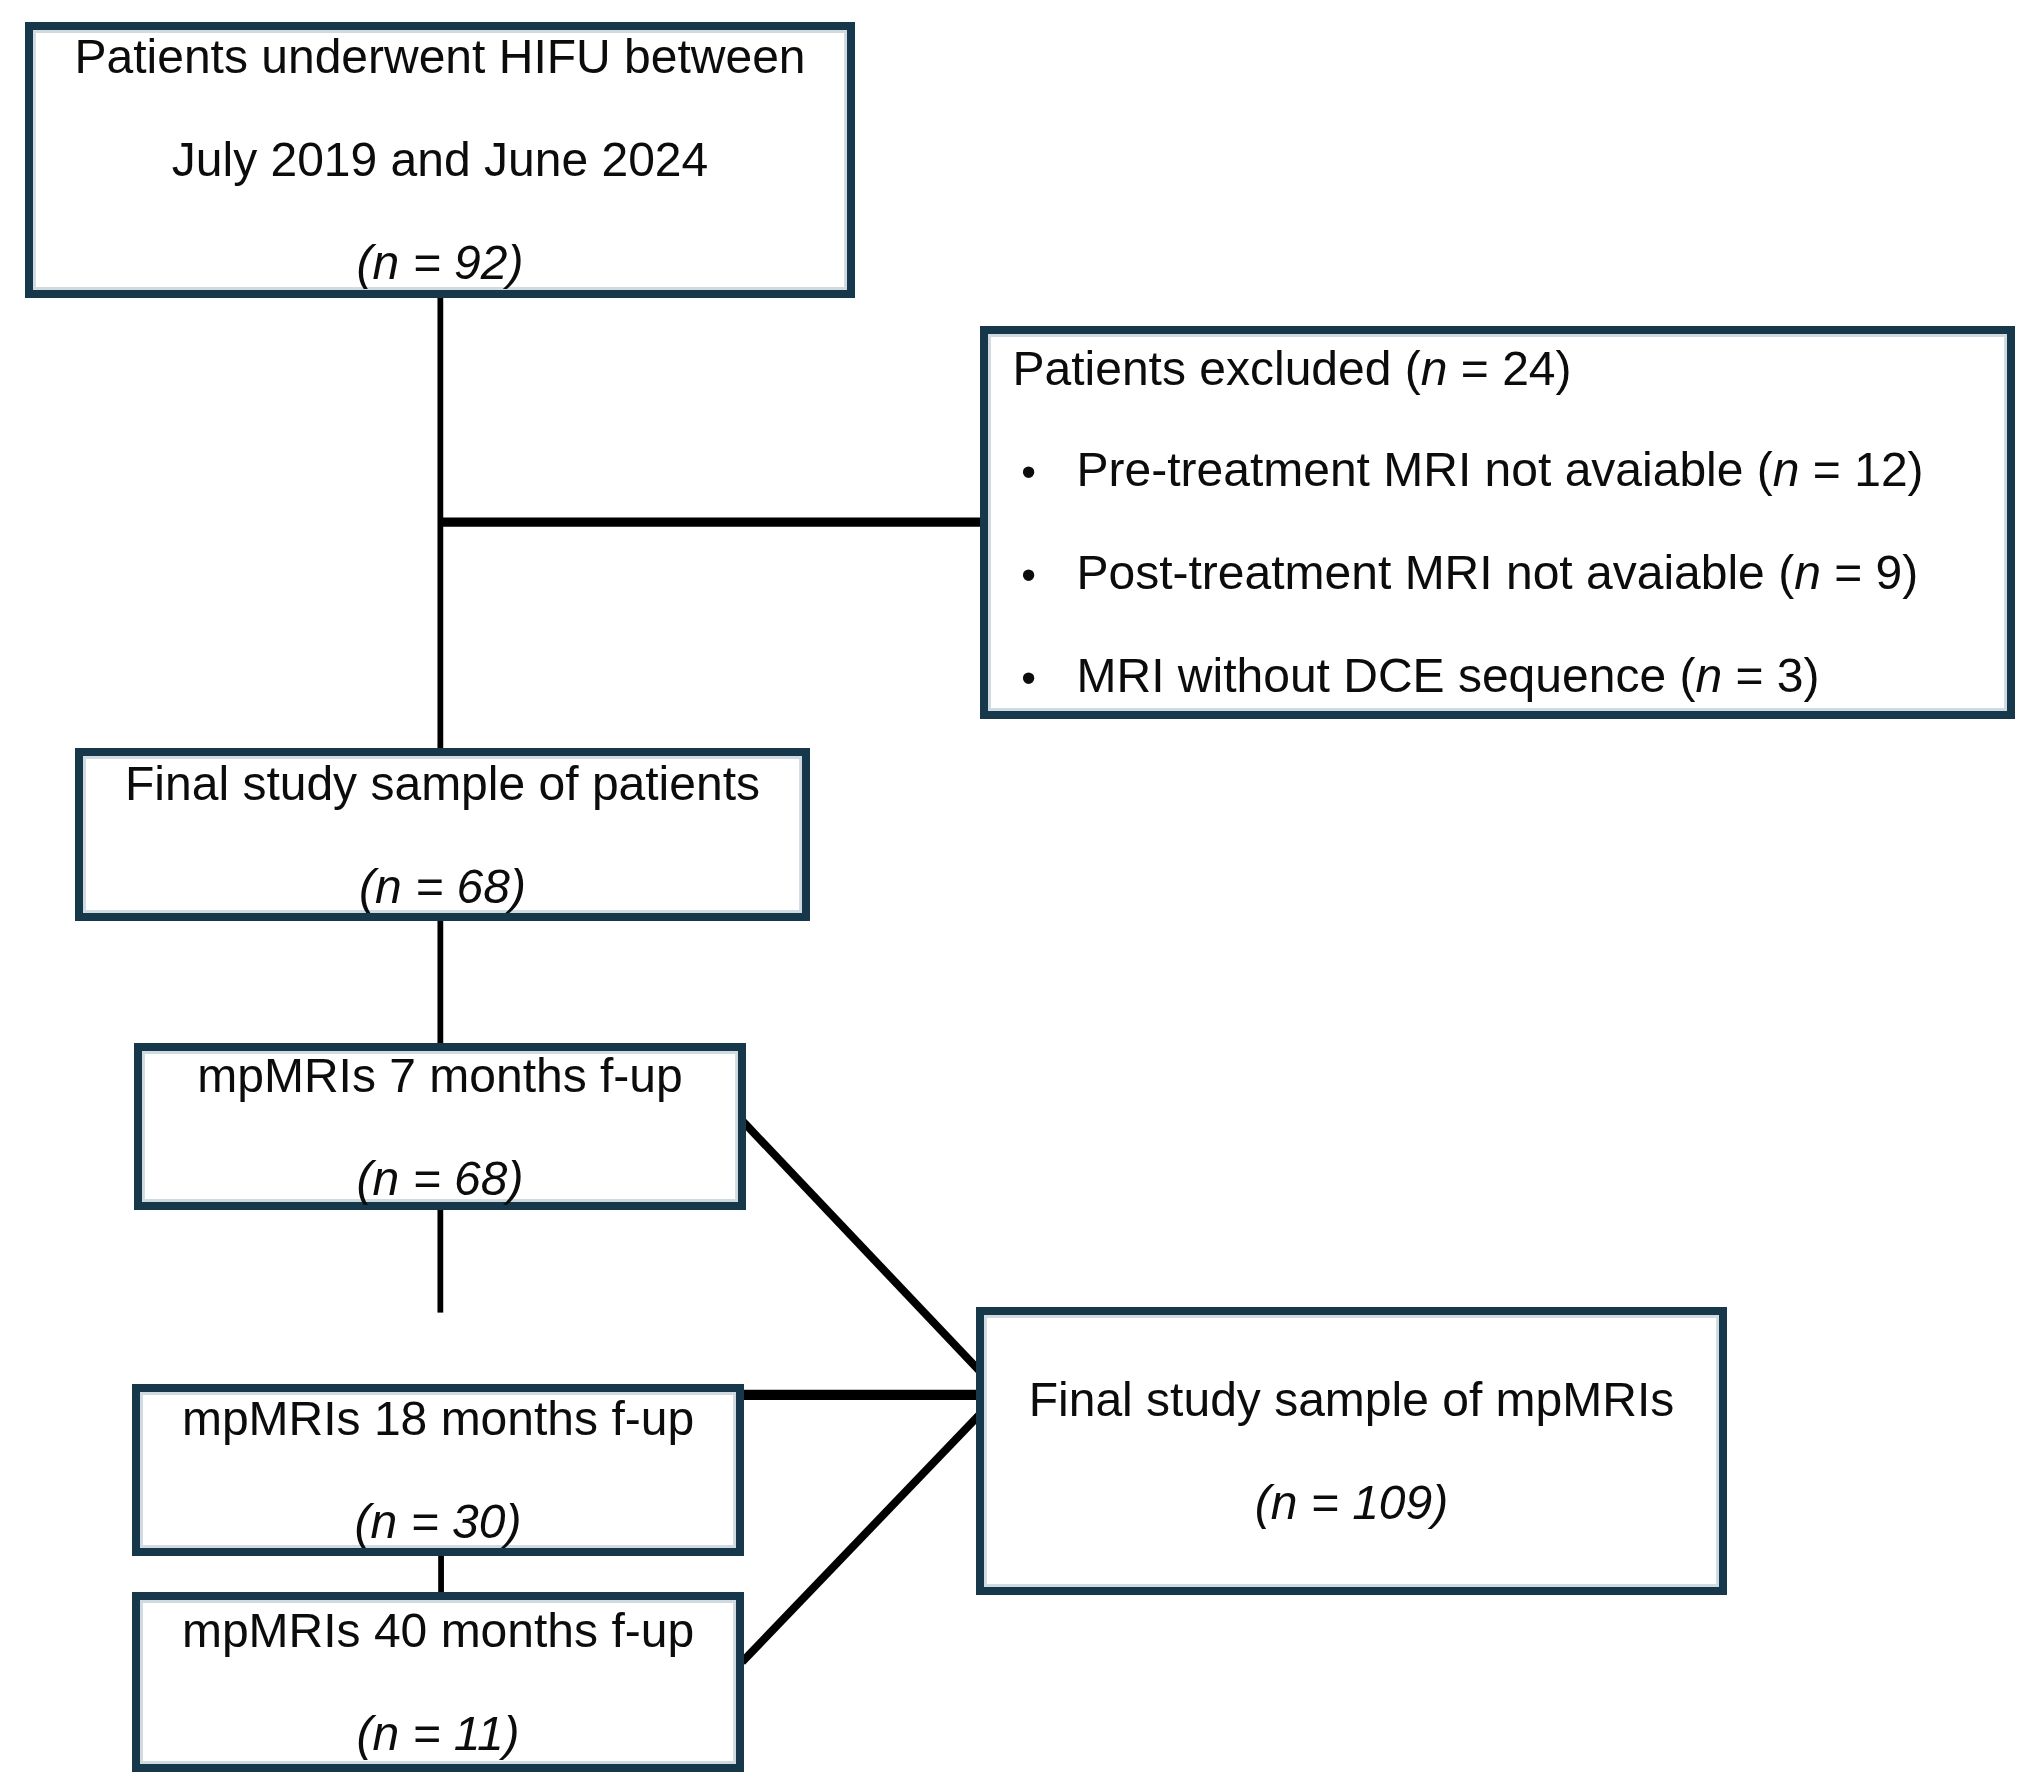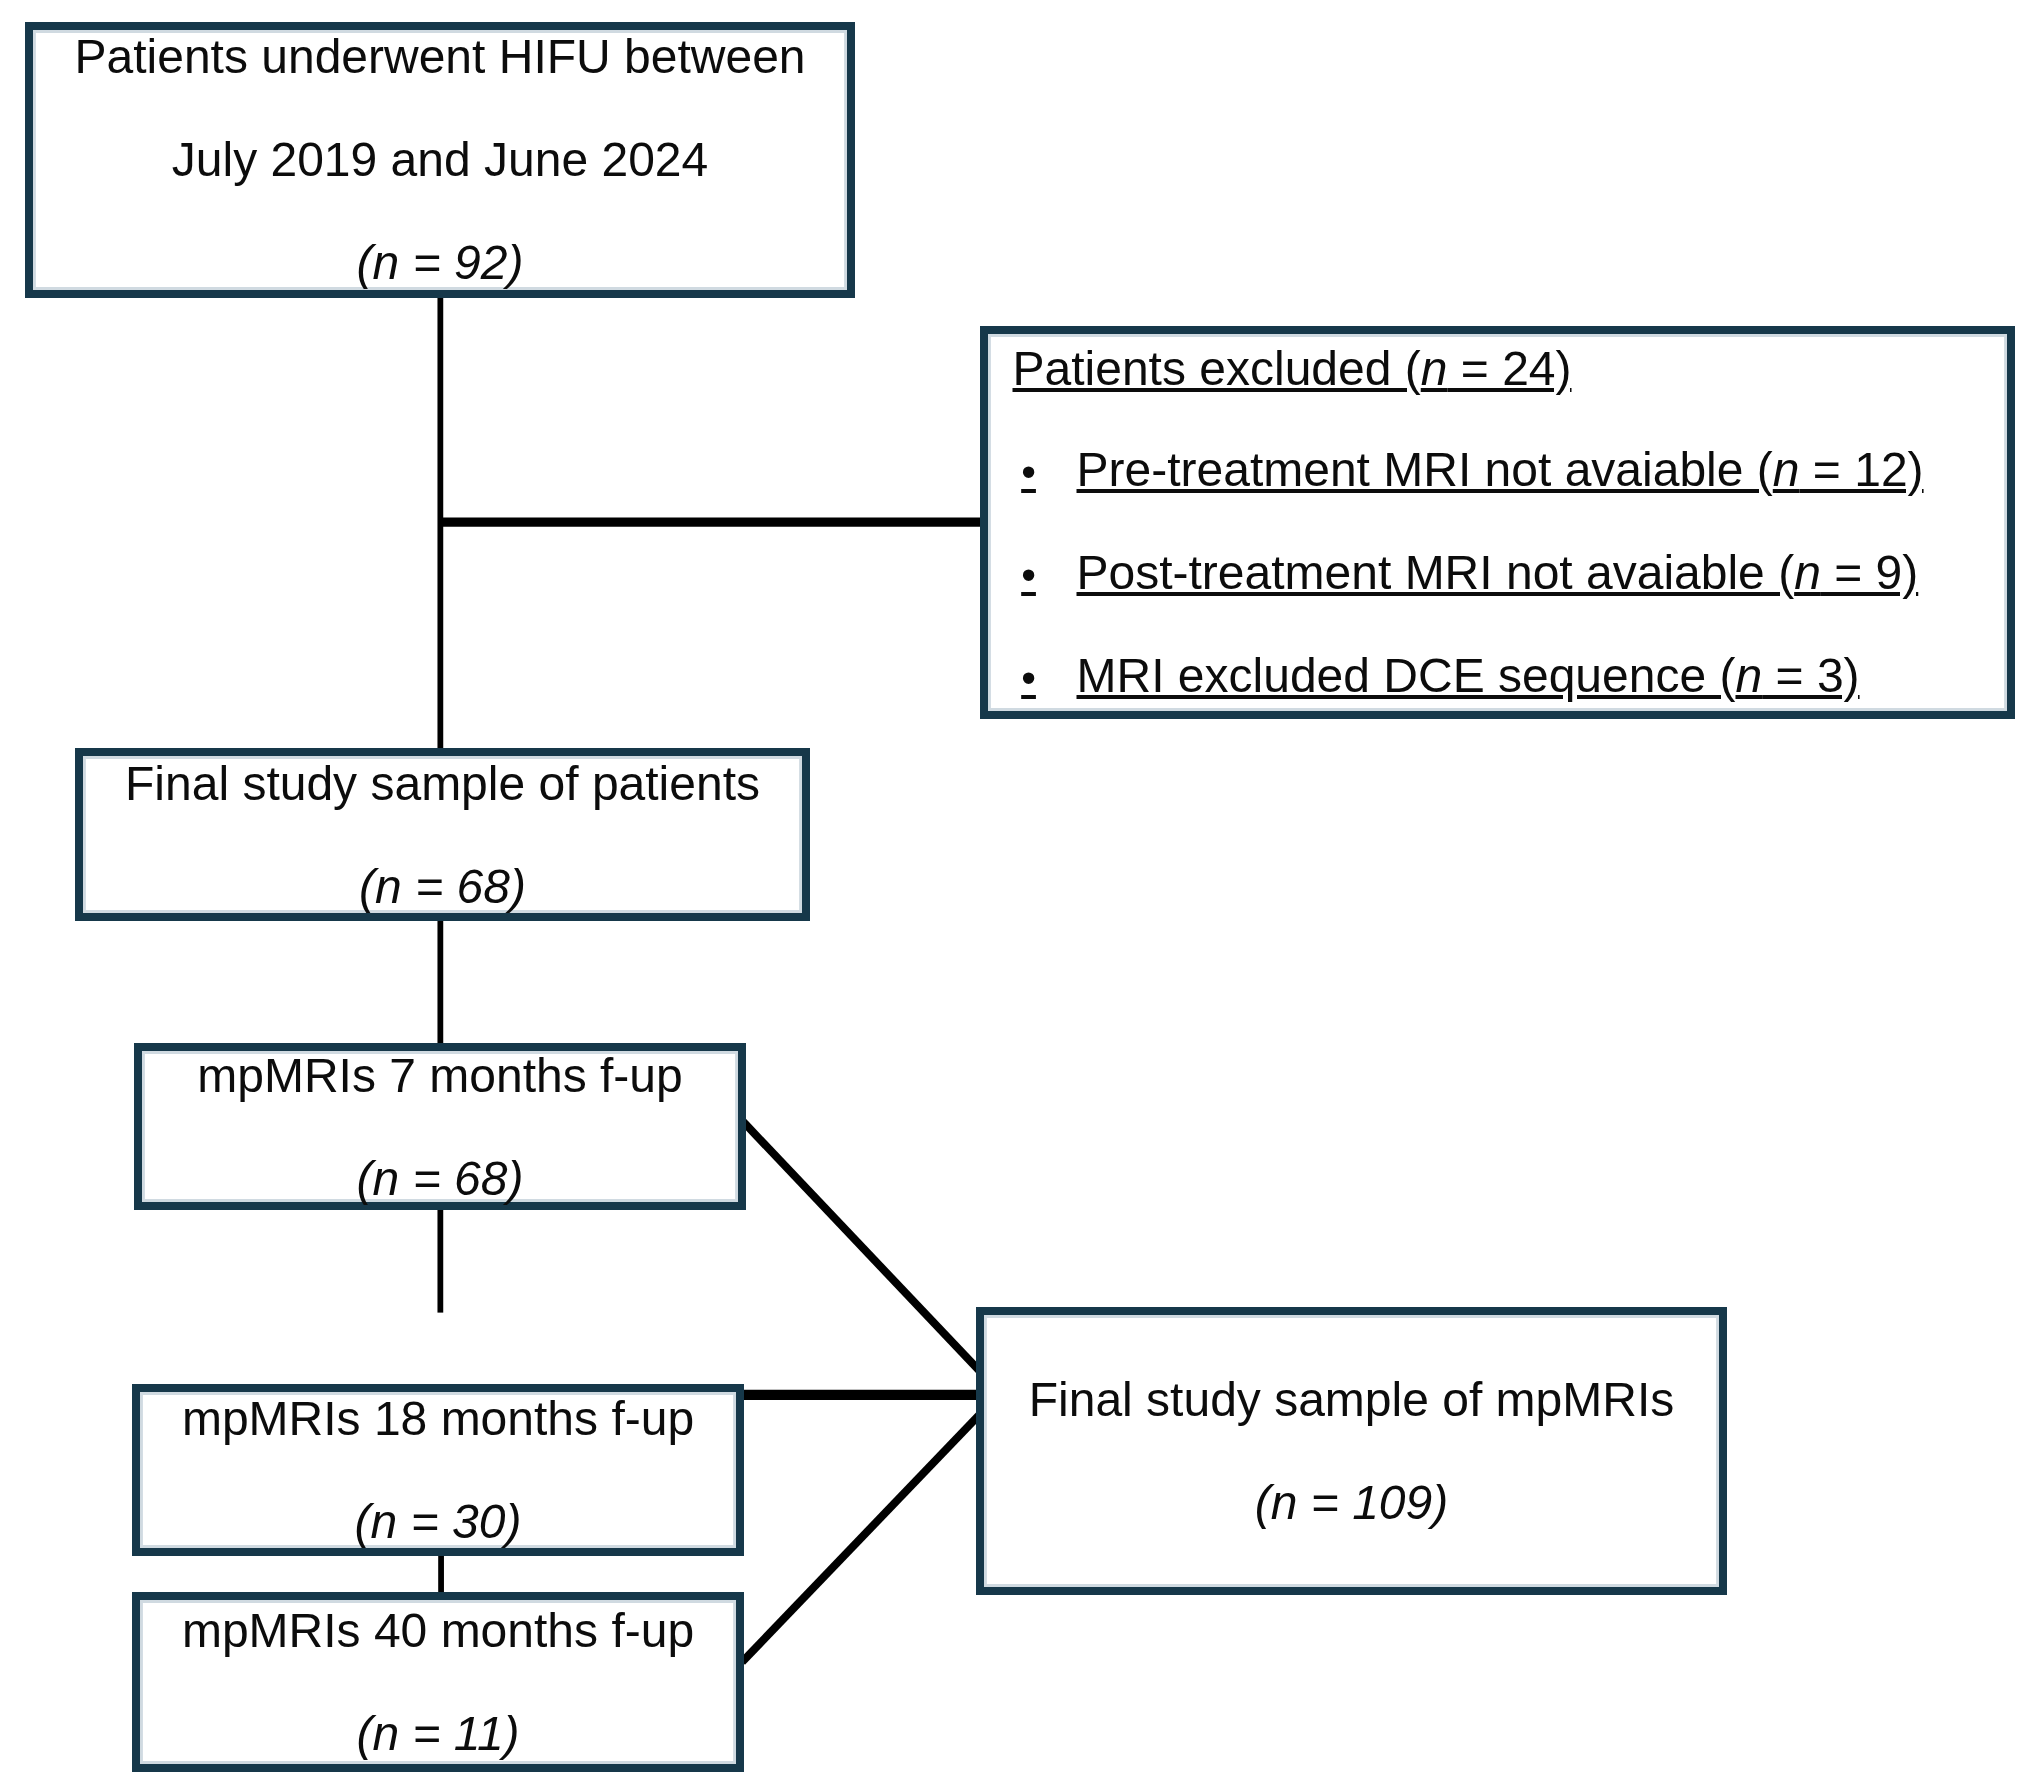--- a/index.html
+++ b/index.html
@@ -32,21 +32,21 @@
     font-size:48px;line-height:65px;
     white-space:nowrap;
     gap:38px;
   }
   .count{font-style:italic;}
   i{font-style:italic;}
 
   #box-hifu    {left:25px;   top:21.7px;   width:830px; height:276px;}
   #box-excluded{left:980px; top:326px;  width:1035px; height:393px;
                 justify-content:center;align-items:flex-start;text-align:left;
-                padding-left:24.5px;padding-right:15px;line-height:63px;text-decoration:underline;}
+                padding-left:24.5px;padding-right:15px;line-height:63px;}
   #box-patients{left:75px;  top:748px; width:735px; height:173px;}
   #box-m6      {left:134px;  top:1043px; width:612px;  height:167px;}
   #box-m18     {left:132px;  top:1384px; width:612px;  height:172px;}
   #box-m30     {left:132px;  top:1592px; width:612px;  height:180px;}
   #box-final   {left:976px; top:1307px; width:751px; height:288px;}
 
   .bullet-row{display:flex;align-items:baseline;}
   .bullet-dot{flex:none;width:64px;padding-left:8.7px;box-sizing:border-box;font-size:42px;}
 </style>
 </head>
@@ -79,21 +79,21 @@
       <span><span>Pre-treatment MRI not avaiable (</span><i>n</i><span> = 12)</span></span>
     </div>
 
     <div class="bullet-row">
       <span class="bullet-dot">•</span>
       <span><span>Post-treatment MRI not avaiable (</span><i>n</i><span> = 9)</span></span>
     </div>
 
     <div class="bullet-row">
       <span class="bullet-dot">•</span>
-      <span><span>MRI excluded DCE sequence (</span><i>n</i><span> = 3)</span></span>
+      <span><span>MRI without DCE sequence (</span><i>n</i><span> = 3)</span></span>
     </div>
   </div>
 
   <div class="box" id="box-patients">
     <div>Final study sample of patients</div>
     <div class="count">(n = 68)</div>
   </div>
 
   <div class="box" id="box-m6">
     <div>mpMRIs 7 months f-up</div>

